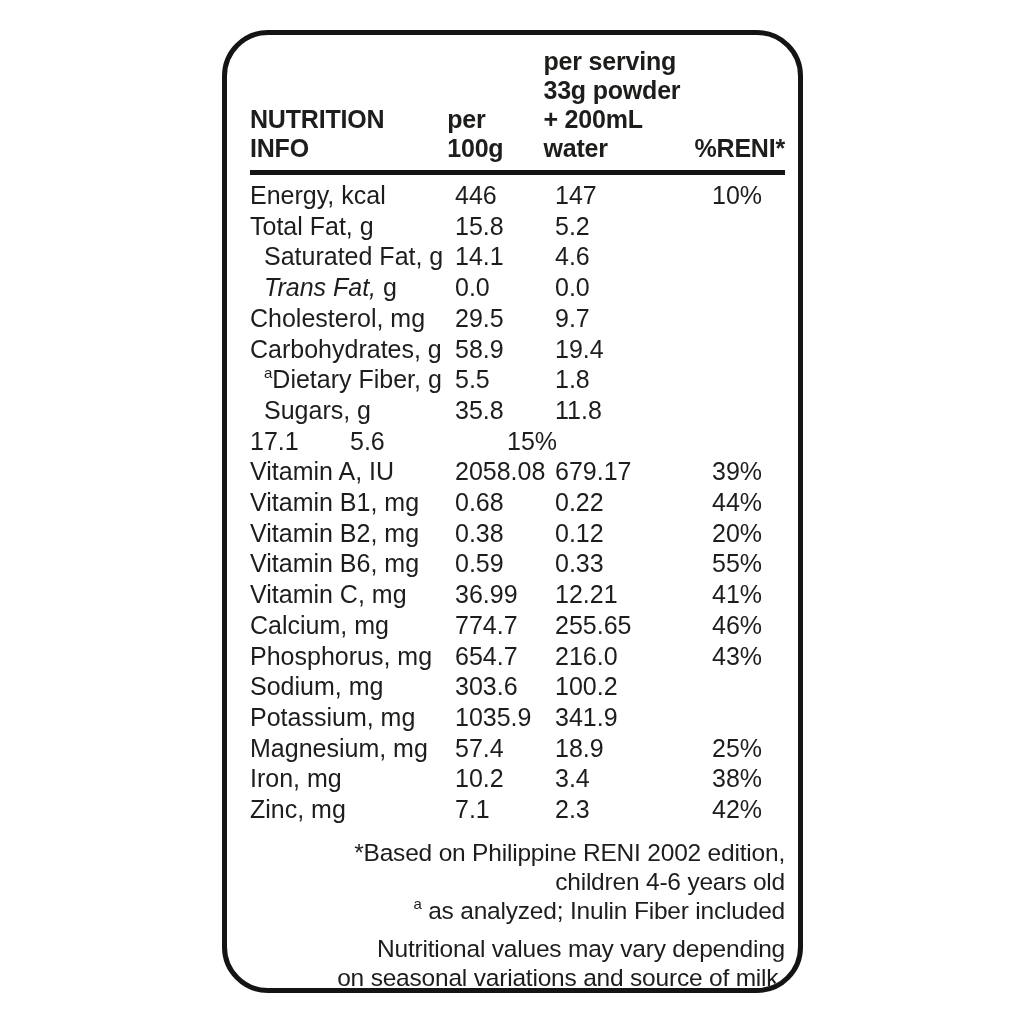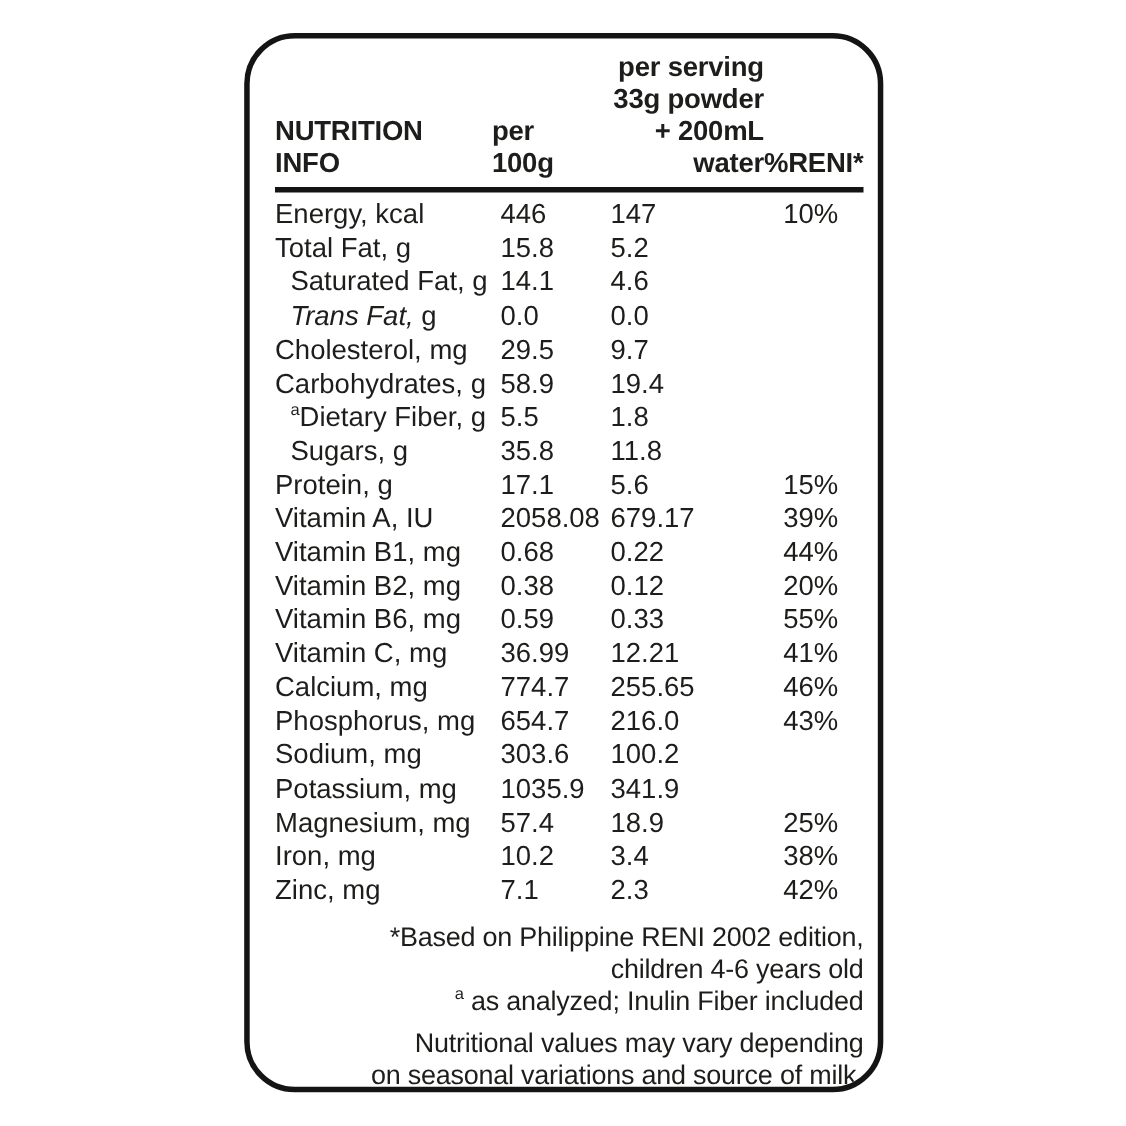--- a/index.html
+++ b/index.html
@@ -24,21 +24,21 @@
   .hdr {
     display:flex;
     align-items:flex-end;
     font-weight:bold;
     font-size:25px;
     line-height:29px;
     letter-spacing:-0.2px;
   }
   .hdr .c1 { width:205px; }
   .hdr .c2 { width:100px; }
-  .hdr .c3 { width:157px;text-align:right; }
+  .hdr .c3 { width:157px; }
   .hdr .c4 { flex:1; text-align:right; white-space:nowrap; }
   .rule {
     border-bottom:5px solid #141414;
     margin-top:7px;
   }
   
   .rows { margin-top:5px; }
   .trow {
     display:flex;
     font-size:25px;
@@ -138,21 +138,20 @@
         <div class="c3">1.8</div>
         <div class="c4"></div>
       </div>
       <div class="trow">
         <div class="c1 indent">Sugars, g</div>
         <div class="c2">35.8</div>
         <div class="c3">11.8</div>
         <div class="c4"></div>
       </div>
       <div class="trow">
-        <div class="c1">Protein, g</div>
         <div class="c2">17.1</div>
         <div class="c3">5.6</div>
         <div class="c4">15%</div>
       </div>
       <div class="trow">
         <div class="c1">Vitamin A, IU</div>
         <div class="c2">2058.08</div>
         <div class="c3">679.17</div>
         <div class="c4">39%</div>
       </div>

